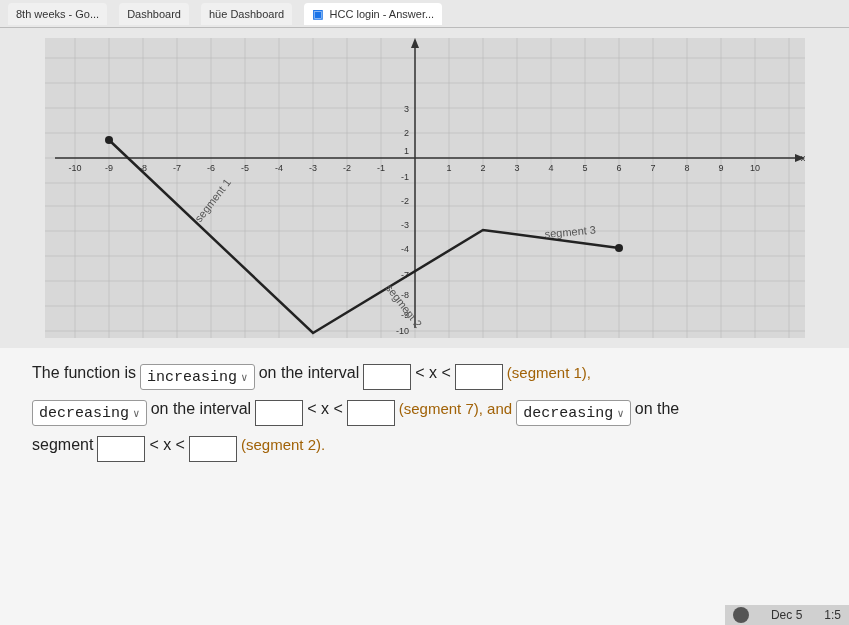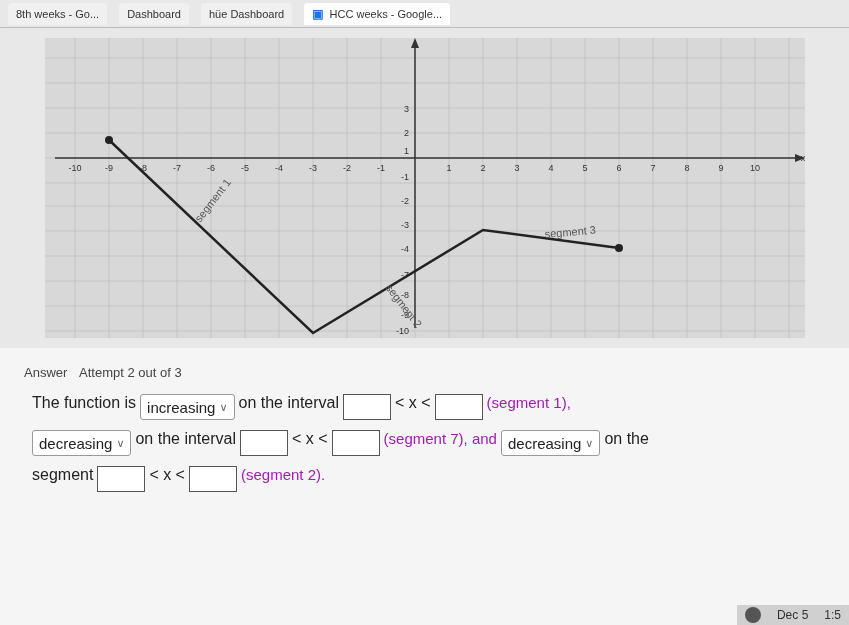--- a/index.html
+++ b/index.html
@@ -109,39 +109,40 @@
     .dropdown-select {
       border: 1px solid #999;
       border-radius: 3px;
       padding: 2px 6px;
       font-size: 15px;
       background: #fff;
       cursor: pointer;
       display: inline-flex;
       align-items: center;
       gap: 4px;
+      font-family: Liberation Mono, monospace;
     }
 
     .dropdown-select::after {
       content: '∨';
       font-size: 11px;
       color: #666;
     }
 
     .answer-box {
       border: 1px solid #555;
       width: 48px;
       height: 26px;
       background: #fff;
       display: inline-block;
     }
 
     .segment-label {
       font-size: 15px;
-      color: #a21caf;
+      color: #a16207;
     }
 
     .calc-icon {
       position: absolute;
       top: 8px;
       right: 8px;
       width: 28px;
       height: 20px;
       background: #888;
       border-radius: 2px;
@@ -150,21 +151,21 @@
       justify-content: center;
     }
 
     
     .status-bar {
       position: absolute;
       bottom: 0;
       right: 0;
       display: flex;
       align-items: center;
-      gap: 16px;
+      gap: 22px;
       padding: 2px 8px;
       font-size: 12px;
       color: #333;
       background: #d0d0d0;
     }
 
     
     .graph-svg {
       position: absolute;
       top: 0;
@@ -179,21 +180,21 @@
     <span>8th weeks - Go...</span>
   </div>
   <div class="browser-tab">
     <span>Dashboard</span>
   </div>
   <div class="browser-tab">
     <span>hüe Dashboard</span>
   </div>
   <div class="browser-tab active">
     <span style="color:#1a73e8; font-weight:bold; font-size:12px;">▣</span>
-    <span>HCC weeks - Google...</span>
+    <span>HCC login - Answer...</span>
   </div>
 </div>
 
 <div class="main-content">
 
   <div class="graph-area">
     <div class="graph-container">
       <svg class="graph-svg" width="760" height="300" viewBox="0 0 760 300">
 
         <rect width="760" height="300" fill="#d8d8d8"></rect>
@@ -297,25 +298,20 @@
       </svg>
     </div>
   </div>
 
   <div class="calc-icon" style="position:absolute; top:328px; right:10px;">
     <span style="color:#fff; font-size:10px;">⊞</span>
   </div>
 
   <div class="answer-section">
 
-    <div class="answer-header">
-      <span>Answer</span>
-      &nbsp;
-      <span>Attempt 2 out of 3</span>
-    </div>
 
     <div class="answer-row">
       <span class="text-label">The function is</span>
       <div class="dropdown-select">
         <span>increasing</span>
       </div>
       <span class="text-label">on the interval</span>
       <div class="answer-box"></div>
       <span class="text-label">&lt; x &lt;</span>
       <div class="answer-box"></div>

